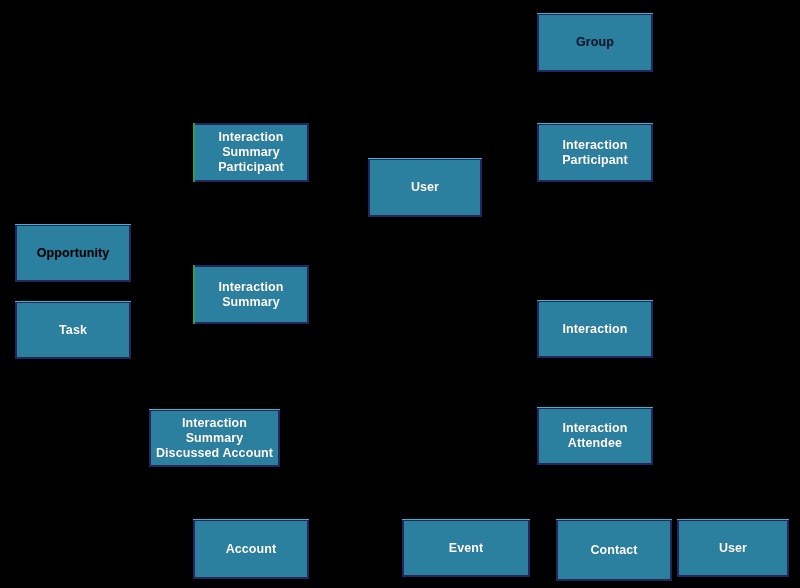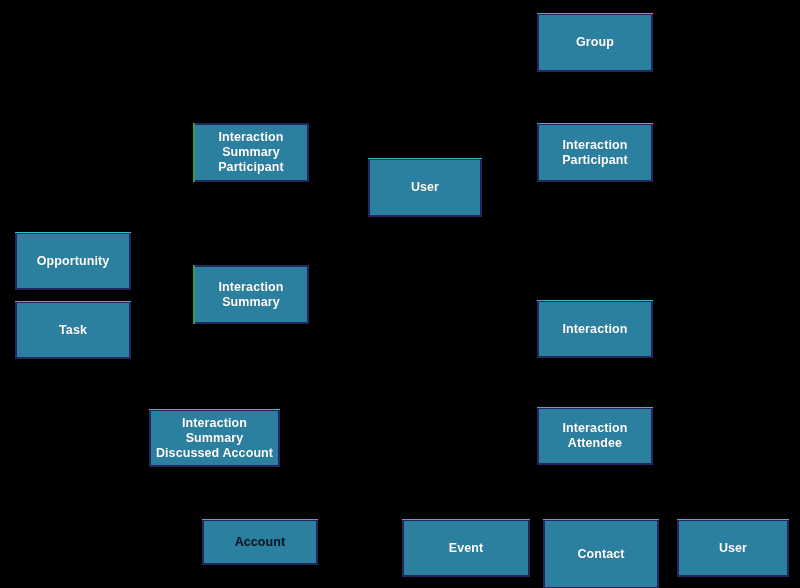--- a/index.html
+++ b/index.html
@@ -78,36 +78,36 @@
       <path d="M 251 294.5 L 162 294.5 L 162 324 L 73 324" stroke="#000000" stroke-width="1" fill="none"></path>
       <path d="M 251 294.5 L 423 294.5 L 423 329 L 595 329" stroke="#000000" stroke-width="1" fill="none"></path>
       <path d="M 214.5 438 L 232.75 438 L 232.75 294.5 L 251 294.5" stroke="#000000" stroke-width="1" fill="none"></path>
       <path d="M 214.5 438 L 232.75 438 L 232.75 548 L 251 548" stroke="#000000" stroke-width="1" fill="none"></path>
       <path d="M 595 436 L 595 436 L 595 329 L 595 329" stroke="#000000" stroke-width="1" fill="none"></path>
       <path d="M 595 436 L 526.5 436 L 526.5 548 L 458 548" stroke="#000000" stroke-width="1" fill="none"></path>
       <path d="M 595 436 L 595 436 L 595 548 L 595 548" stroke="#000000" stroke-width="1" fill="none"></path>
       <path d="M 595 436 L 664 436 L 664 548 L 733 548" stroke="#000000" stroke-width="1" fill="none"></path>
     </svg>
   <div id="nodes">
-      <div class="entity-node accent-top" style="left: 537px; top: 13px; width: 116px; height: 59px; background: rgb(43, 128, 160); border-color: rgb(38, 38, 95); color: #ffffff;">
+      <div class="entity-node accent-top" style="left: 537px; top: 13px; width: 116px; height: 59px; background: rgb(43, 128, 160); border-color: rgb(38, 38, 95); color: #0f172a;">
         <span class="node-label">Group</span>
       </div>
       <div class="entity-node accent-left" style="left: 193px; top: 123px; width: 116px; height: 59px; background: rgb(43, 128, 160); border-color: rgb(38, 38, 95); color: rgb(255, 255, 255);">
         <span class="node-label">Interaction
 Summary
 Participant</span>
       </div>
       <div class="entity-node accent-top" style="left: 537px; top: 123px; width: 116px; height: 59px; background: rgb(43, 128, 160); border-color: rgb(38, 38, 95); color: rgb(255, 255, 255);">
         <span class="node-label">Interaction
 Participant</span>
       </div>
       <div class="entity-node accent-top" style="left: 368px; top: 158px; width: 114px; height: 59px; background: rgb(43, 128, 160); border-color: rgb(38, 38, 95); color: rgb(255, 255, 255);">
         <span class="node-label">User</span>
       </div>
-      <div class="entity-node accent-top" style="left: 15px; top: 232px; width: 116px; height: 58px; background: rgb(43, 128, 160); border-color: rgb(38, 38, 95); color: #ffffff;">
+      <div class="entity-node accent-top" style="left: 15px; top: 224px; width: 116px; height: 58px; background: rgb(43, 128, 160); border-color: rgb(38, 38, 95); color: #000000;">
         <span class="node-label">Opportunity</span>
       </div>
       <div class="entity-node accent-left" style="left: 193px; top: 265px; width: 116px; height: 59px; background: rgb(43, 128, 160); border-color: rgb(38, 38, 95); color: rgb(255, 255, 255);">
         <span class="node-label">Interaction
 Summary</span>
       </div>
       <div class="entity-node accent-top" style="left: 15px; top: 301px; width: 116px; height: 58px; background: rgb(43, 128, 160); border-color: rgb(38, 38, 95); color: rgb(255, 255, 255);">
         <span class="node-label">Task</span>
       </div>
       <div class="entity-node accent-top" style="left: 537px; top: 300px; width: 116px; height: 58px; background: rgb(43, 128, 160); border-color: rgb(38, 38, 95); color: rgb(255, 255, 255);">
@@ -115,26 +115,26 @@
       </div>
       <div class="entity-node accent-top" style="left: 149px; top: 409px; width: 131px; height: 58px; background: rgb(43, 128, 160); border-color: rgb(38, 38, 95); color: rgb(255, 255, 255);">
         <span class="node-label">Interaction
 Summary
 Discussed Account</span>
       </div>
       <div class="entity-node accent-top" style="left: 537px; top: 407px; width: 116px; height: 58px; background: rgb(43, 128, 160); border-color: rgb(38, 38, 95); color: rgb(255, 255, 255);">
         <span class="node-label">Interaction
 Attendee</span>
       </div>
-      <div class="entity-node accent-top" style="left: 202px; top: 519px; width: 116px; height: 46px; background: rgb(43, 128, 160); border-color: rgb(38, 38, 95); color: #0f172a;">
+      <div class="entity-node accent-top" style="left: 193px; top: 519px; width: 116px; height: 60px; background: rgb(43, 128, 160); border-color: rgb(38, 38, 95); color: #ffffff;">
         <span class="node-label">Account</span>
       </div>
       <div class="entity-node accent-top" style="left: 402px; top: 519px; width: 128px; height: 58px; background: rgb(43, 128, 160); border-color: rgb(38, 38, 95); color: rgb(255, 255, 255);">
         <span class="node-label">Event</span>
       </div>
-      <div class="entity-node accent-top" style="left: 543px; top: 519px; width: 116px; height: 70px; background: rgb(43, 128, 160); border-color: rgb(38, 38, 95); color: rgb(255, 255, 255);">
+      <div class="entity-node accent-top" style="left: 556px; top: 519px; width: 116px; height: 62px; background: rgb(43, 128, 160); border-color: rgb(38, 38, 95); color: rgb(255, 255, 255);">
         <span class="node-label">Contact</span>
       </div>
       <div class="entity-node accent-top" style="left: 677px; top: 519px; width: 112px; height: 58px; background: rgb(43, 128, 160); border-color: rgb(38, 38, 95); color: rgb(255, 255, 255);">
         <span class="node-label">User</span>
       </div>
     </div>
 </div>
 
 </body></html>

